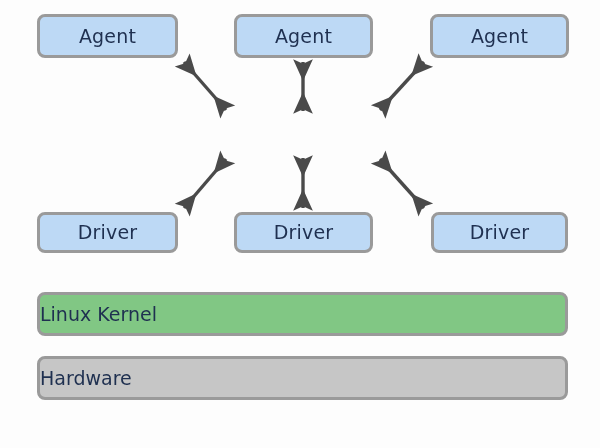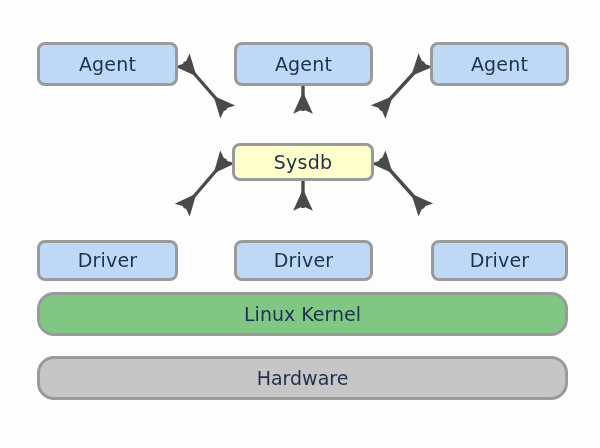--- a/index.html
+++ b/index.html
@@ -23,37 +23,35 @@
     border: 3px solid #9a9a9a;
     border-radius: 8px;
     display: flex;
     align-items: center;
     justify-content: center;
     color: #1f3050;
     font-size: 19px;
     letter-spacing: 0.2px;
     line-height: 1;
     white-space: nowrap;
-    margin-top: 28px;
   }
   .node.agent, .node.driver {
     background: #bdd9f5;
   }
   .node.sysdb {
     background: #ffffcc;
     border-color: #9a9a9a;
   }
   .bar {
     position: absolute;
     box-sizing: border-box;
     border: 3px solid #9a9a9a;
-    border-radius: 17px;
+    border-radius: 8px;
     display: flex;
     align-items: center;
-    justify-content: center;
     color: #1f3050;
     font-size: 19px;
     line-height: 1;
     white-space: nowrap;
   }
   .bar.kernel { background: #81c784; }
   .bar.hardware { background: #c6c6c6; }
 
   .edge-layer {
     position: absolute;
@@ -100,23 +98,20 @@
   </div>
 
   <div class="node agent" style="left:234px; top:14px; width:139px; height:44px;">
     <span class="node-label">Agent</span>
   </div>
 
   <div class="node agent" style="left:430px; top:14px; width:139px; height:44px;">
     <span class="node-label">Agent</span>
   </div>
 
-  <div class="node sysdb" style="left:232px; top:115px; width:142px; height:38px;">
-    <span class="node-label">Sysdb</span>
-  </div>
 
   <div class="node driver" style="left:37px; top:212px; width:141px; height:41px;">
     <span class="node-label">Driver</span>
   </div>
 
   <div class="node driver" style="left:234px; top:212px; width:139px; height:41px;">
     <span class="node-label">Driver</span>
   </div>
 
   <div class="node driver" style="left:431px; top:212px; width:137px; height:41px;">

